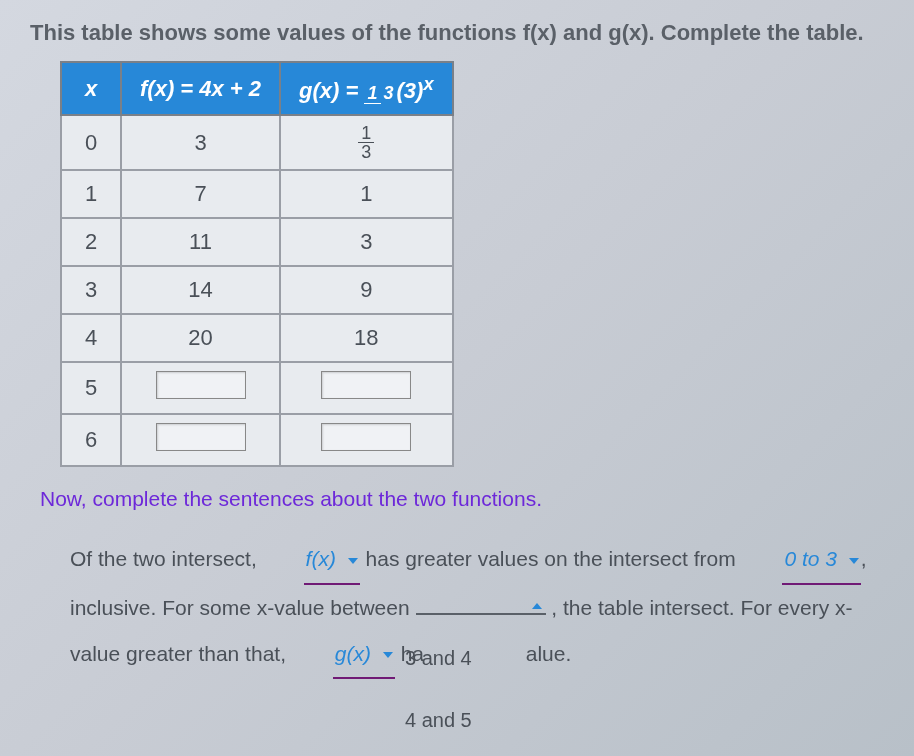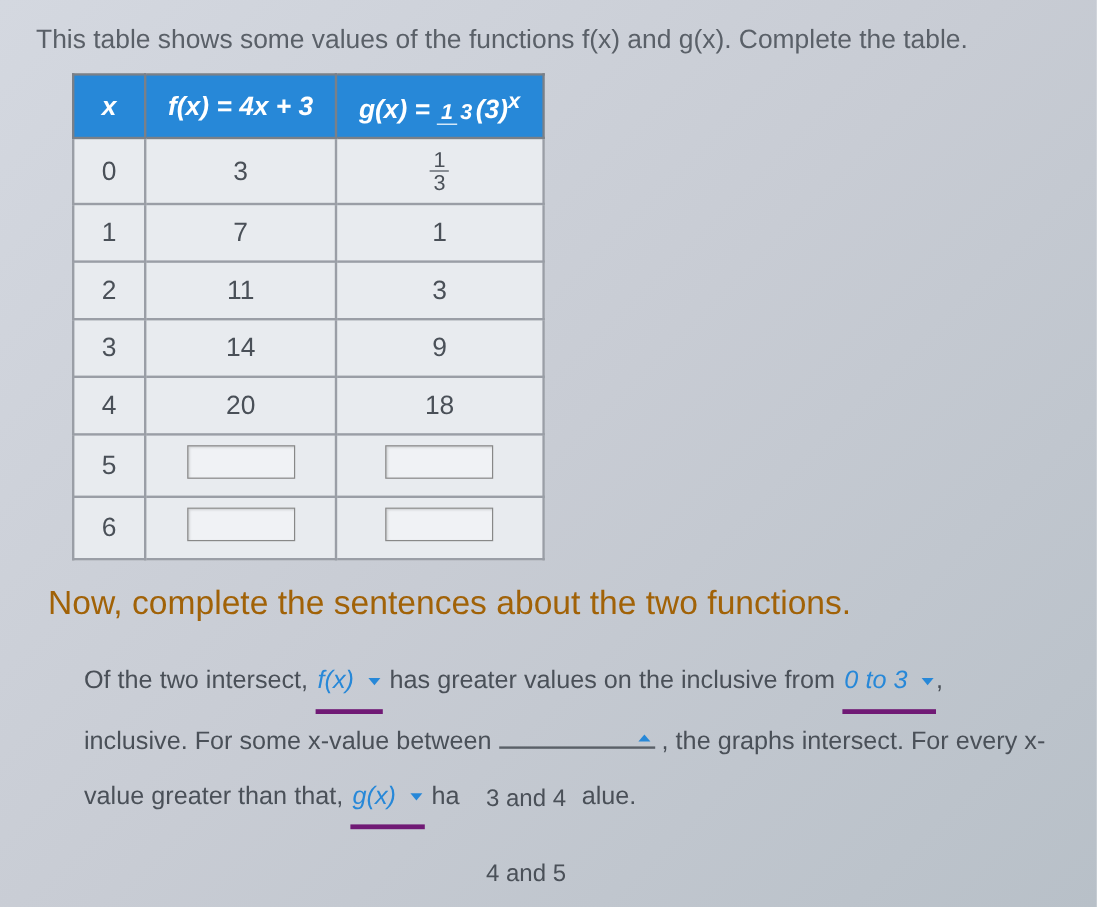--- a/index.html
+++ b/index.html
@@ -14,21 +14,21 @@
       height: 756px;
       padding: 20px 30px;
       color: #4a5058;
       position: relative;
       overflow: hidden;
     }
     .question-text {
       font-size: 22px;
       color: #5a6068;
       margin-bottom: 15px;
-      font-weight: 400;
+      font-weight: 700;
     }
     .data-table {
       border-collapse: collapse;
       margin-left: 30px;
       margin-bottom: 20px;
       background: #e8ebef;
     }
     .data-table th {
       background: #2788d8;
       color: #ffffff;
@@ -74,38 +74,39 @@
       vertical-align: middle;
     }
     .frac .num {
       border-bottom: 1.5px solid currentColor;
       padding: 0 3px;
     }
     .frac .den {
       padding: 0 3px;
     }
     .sentence-prompt {
-      font-size: 28px;
-      color: #a16207;
+      font-size: 21px;
+      color: #6d28d9;
       margin: 15px 0 25px 10px;
     }
     .sentence-block {
       font-size: 21px;
       color: #4a5058;
       margin-left: 40px;
       line-height: 2.2;
       position: relative;
     }
     .dropdown {
       display: inline-block;
       color: #2788d8;
       font-style: italic;
       padding: 0 2px;
-      border-bottom: 4px solid #701a75;
+      border-bottom: 2px solid #701a75;
       cursor: pointer;
+      margin-left: 41px;
     }
     .dropdown-icon {
       display: inline-block;
       width: 0;
       height: 0;
       border-left: 5px solid transparent;
       border-right: 5px solid transparent;
       border-top: 6px solid #2788d8;
       margin-left: 6px;
       vertical-align: middle;
@@ -140,21 +141,21 @@
   </style>
 </head>
 <body>
 
 <div class="question-text">This table shows some values of the functions f(x) and g(x). Complete the table.</div>
 
 <table class="data-table">
   <thead>
     <tr>
       <th>x</th>
-      <th>f(x) = 4x + 3</th>
+      <th>f(x) = 4x + 2</th>
       <th>
         <span>g(x) = </span><span class="frac"><span class="num">1</span><span class="den">3</span></span><span>(3)</span><sup>x</sup>
       </th>
     </tr>
   </thead>
   <tbody>
     <tr>
       <td>0</td>
       <td class="col-f">3</td>
       <td class="col-g">
@@ -198,31 +199,31 @@
 </table>
 
 <div class="sentence-prompt">Now, complete the sentences about the two functions.</div>
 
 <div class="sentence-block">
   <span>Of the two intersect, </span>
   <span class="dropdown">
     <span class="fx-italic">f(x)</span>
     <span class="dropdown-icon"></span>
   </span>
-  <span> has greater values on the inclusive from </span>
+  <span> has greater values on the intersect from </span>
   <span class="dropdown">
     <span>0 to 3</span>
     <span class="dropdown-icon"></span>
   </span><span>,</span>
   <br>
   <span>inclusive. For some x-value between </span>
   <span class="blank-underline">
     <span class="dropdown-icon up" style="position:absolute;right:4px;bottom:4px;"></span>
   </span>
-  <span>, the graphs intersect. For every x-</span>
+  <span>, the table intersect. For every x-</span>
   <br>
   <span>value greater than that, </span>
   <span class="dropdown">
     <span class="fx-italic">g(x)</span>
     <span class="dropdown-icon"></span>
   </span>
   <span> ha</span>
   <span style="display:inline-block;width:90px;"></span>
   <span>alue.</span>
 

